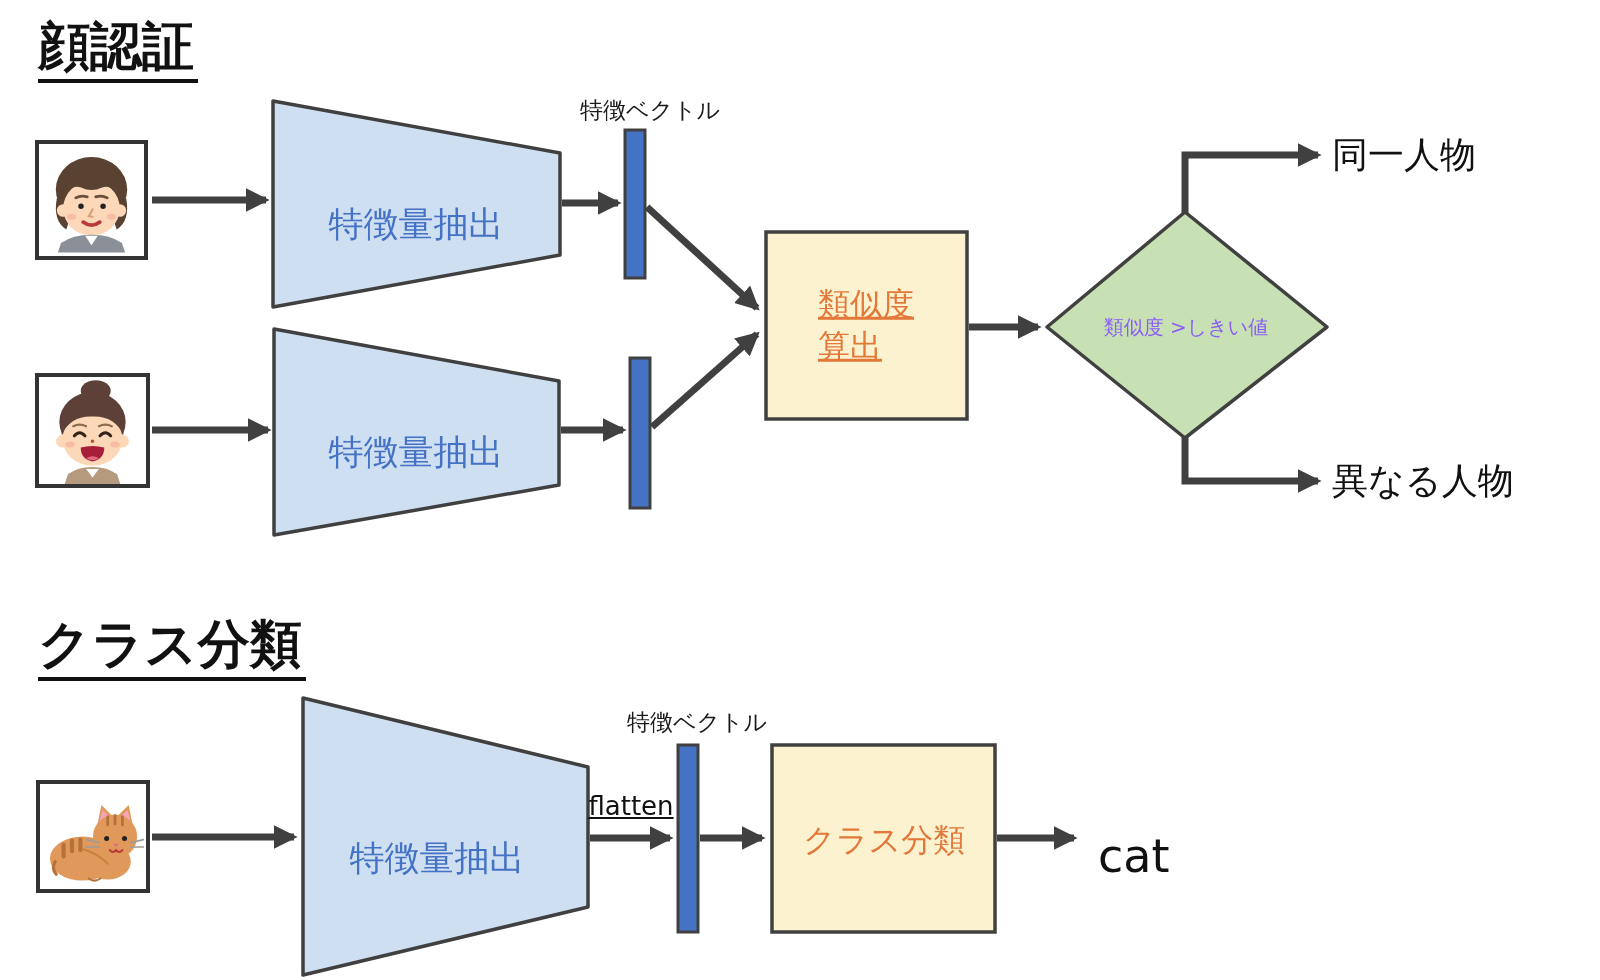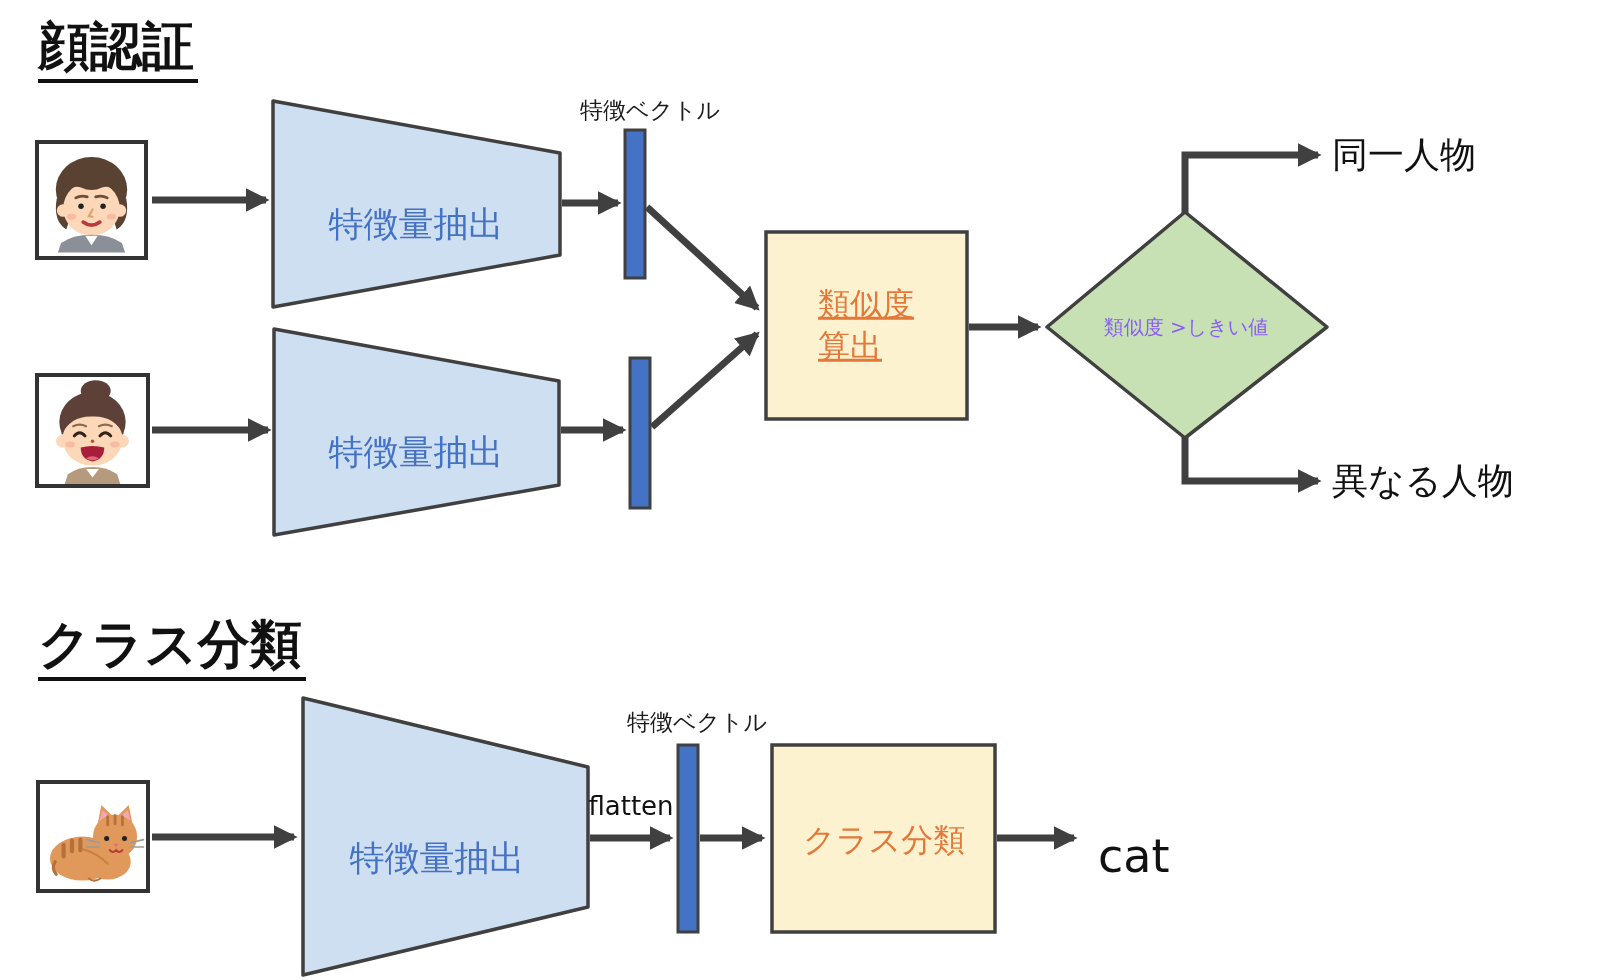--- a/index.html
+++ b/index.html
@@ -139,18 +139,18 @@
     <div>算出</div>
   </div>
 
   <div class="label decision-label centered" style="left:1186px;top:327px;">類似度 &gt;しきい値</div>
   <div class="label output-label vcentered" style="left:1332px;top:155px;">同一人物</div>
   <div class="label output-label vcentered" style="left:1332px;top:481px;">異なる人物</div>
 
   <div class="label section-title" style="left:38px;top:616px;">クラス分類</div>
 
   <div class="label extractor-label centered" style="left:437px;top:838px;">特徴量抽出</div>
-  <div class="label flatten-label centered" style="left:631px;top:806px;">flatten</div>
+  <div class="label flatten-label centered" style="left:631px;top:806px;text-decoration:underline;">flatten</div>
   <div class="label vector-label centered" style="left:697px;top:722px;">特徴ベクトル</div>
   <div class="label sim-label centered" style="left:884px;top:840px;">クラス分類</div>
   <div class="label cat-label vcentered" style="left:1098px;top:836px;">cat</div>
 
 </div>
 
 </body></html>

